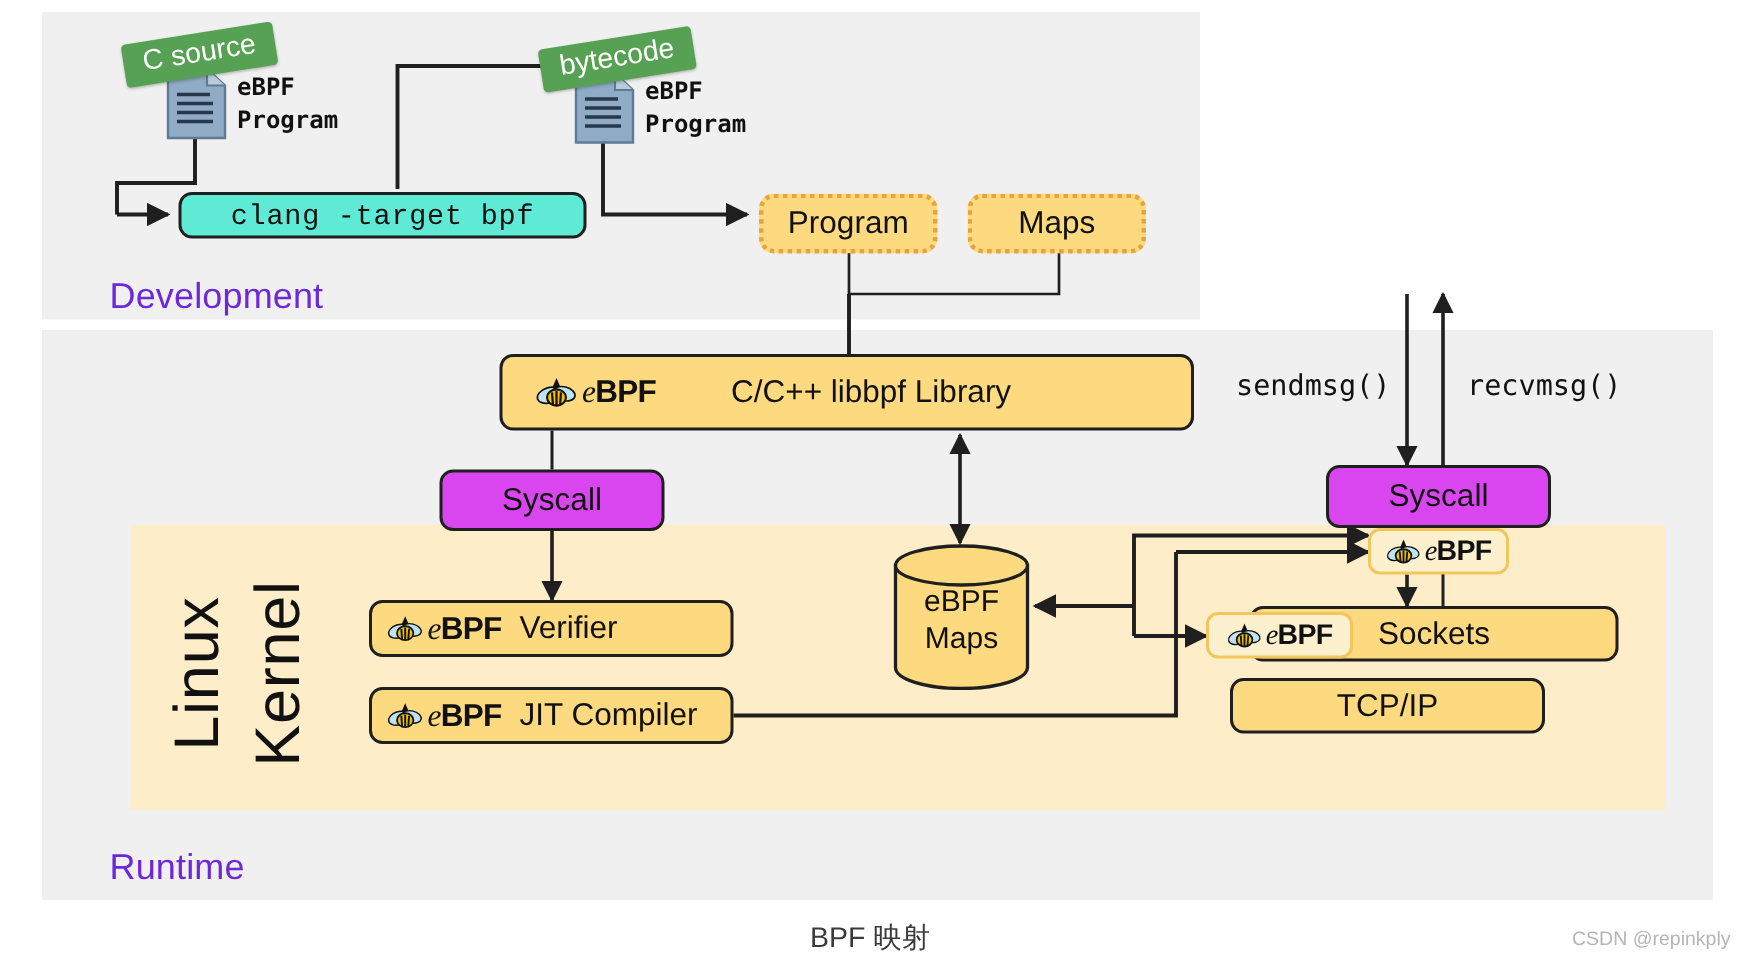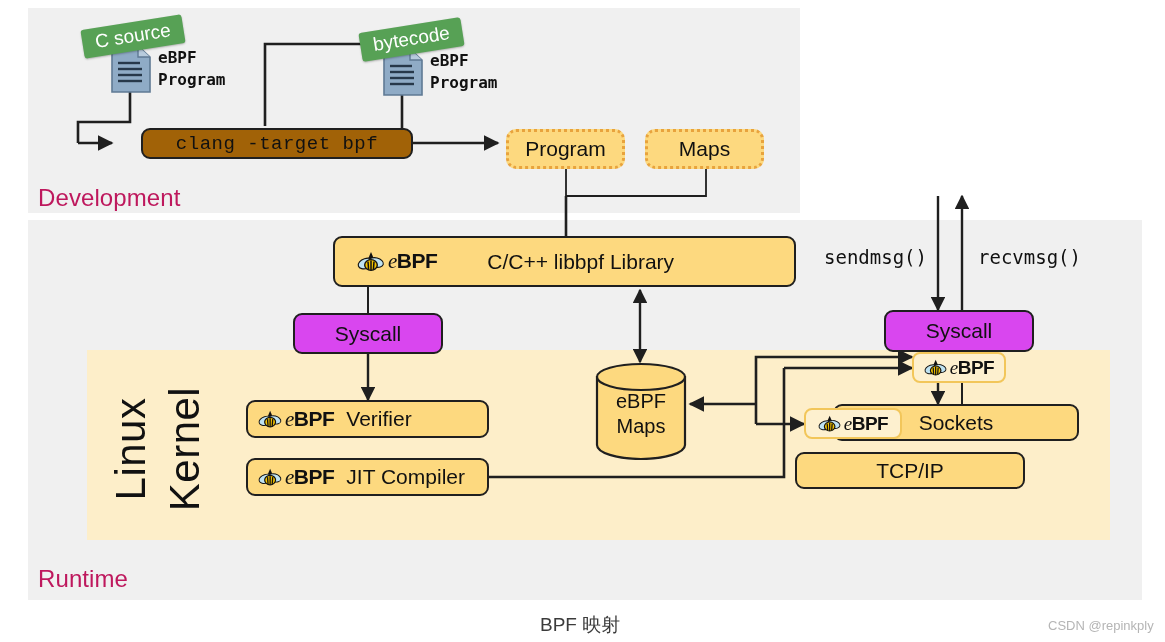--- a/index.html
+++ b/index.html
@@ -23,23 +23,24 @@
   .panel-dev {
     left: 28px; top: 8px; width: 772px; height: 205px;
     background: #f0f0f0;
   }
   .panel-runtime {
     left: 28px; top: 220px; width: 1114px; height: 380px;
     background: #f0f0f0;
   }
   .panel-label {
     font-size: 24px;
-    color: #be185d;
+    color: #6d28d9;
     letter-spacing: 0.1px;
     white-space: nowrap;
+    margin-left: 35px;
   }
   .kernel-box {
     left: 87px; top: 350px; width: 1023px; height: 190px;
     background: #fdeec9;
   }
   .kernel-title {
     left: 93px; top: 363px;
     width: 160px; height: 165px;
   }
   .kernel-title span {
@@ -68,25 +69,24 @@
     justify-content: center;
     border: 2px solid #1f1f1f;
     border-radius: 9px;
     font-size: 21px;
     color: #111;
     white-space: nowrap;
   }
   .box-yellow { background: #fdd97f; }
   .box-gray   { background: #d946ef; }
   .box-purple {
-    background: #a16207;
+    background: #5eead4;
     font-family: "Liberation Mono", monospace;
     font-size: 19px;
     letter-spacing: 0.5px;
-    margin-left: 22px;
   }
   .box-white  { background: #ededed; }
   .box-dotted {
     background: #fdd97f;
     border: 3px dotted #e8a33d;
     border-radius: 10px;
   }
 
   
   .ebpf-logo {
@@ -371,21 +371,21 @@
         <path d="M14 2 L11 9 L17 9 Z" fill="#111"></path>
         <ellipse cx="9" cy="13.5" rx="8" ry="5" fill="#bfe3f2" stroke="#111" stroke-width="1.1" transform="rotate(-18 9 13.5)"></ellipse>
         <ellipse cx="19" cy="12.5" rx="7.5" ry="4.6" fill="#bfe3f2" stroke="#111" stroke-width="1.1" transform="rotate(14 19 12.5)"></ellipse>
         <ellipse cx="14" cy="15" rx="6.3" ry="5.4" fill="#f2c300" stroke="#111" stroke-width="1.4"></ellipse>
         <path d="M11 11.6 L11.6 19.6 M14 10.6 L14 20.3 M17 11.6 L16.4 19.6" stroke="#111" stroke-width="1.5" fill="none"></path>
       </svg>
       <span class="wordmark" style="font-size:19px;"><span class="e">e</span><span class="bpf">BPF</span></span>
     </span>
   </div>
 
-  <div class="abs box box-yellow" style="left:795px; top:452px; width:230px; height:37px;">TCP/IP</div>
+  <div class="abs box box-yellow" style="left:820px; top:452px; width:210px; height:37px;">TCP/IP</div>
 
   <div class="abs kernel-title">
     <div class="kernel-word kw-linux">
         <span>Linux</span>
       </div>
     <div class="kernel-word kw-kernel">
         <span>Kernel</span>
       </div>
   </div>
 

